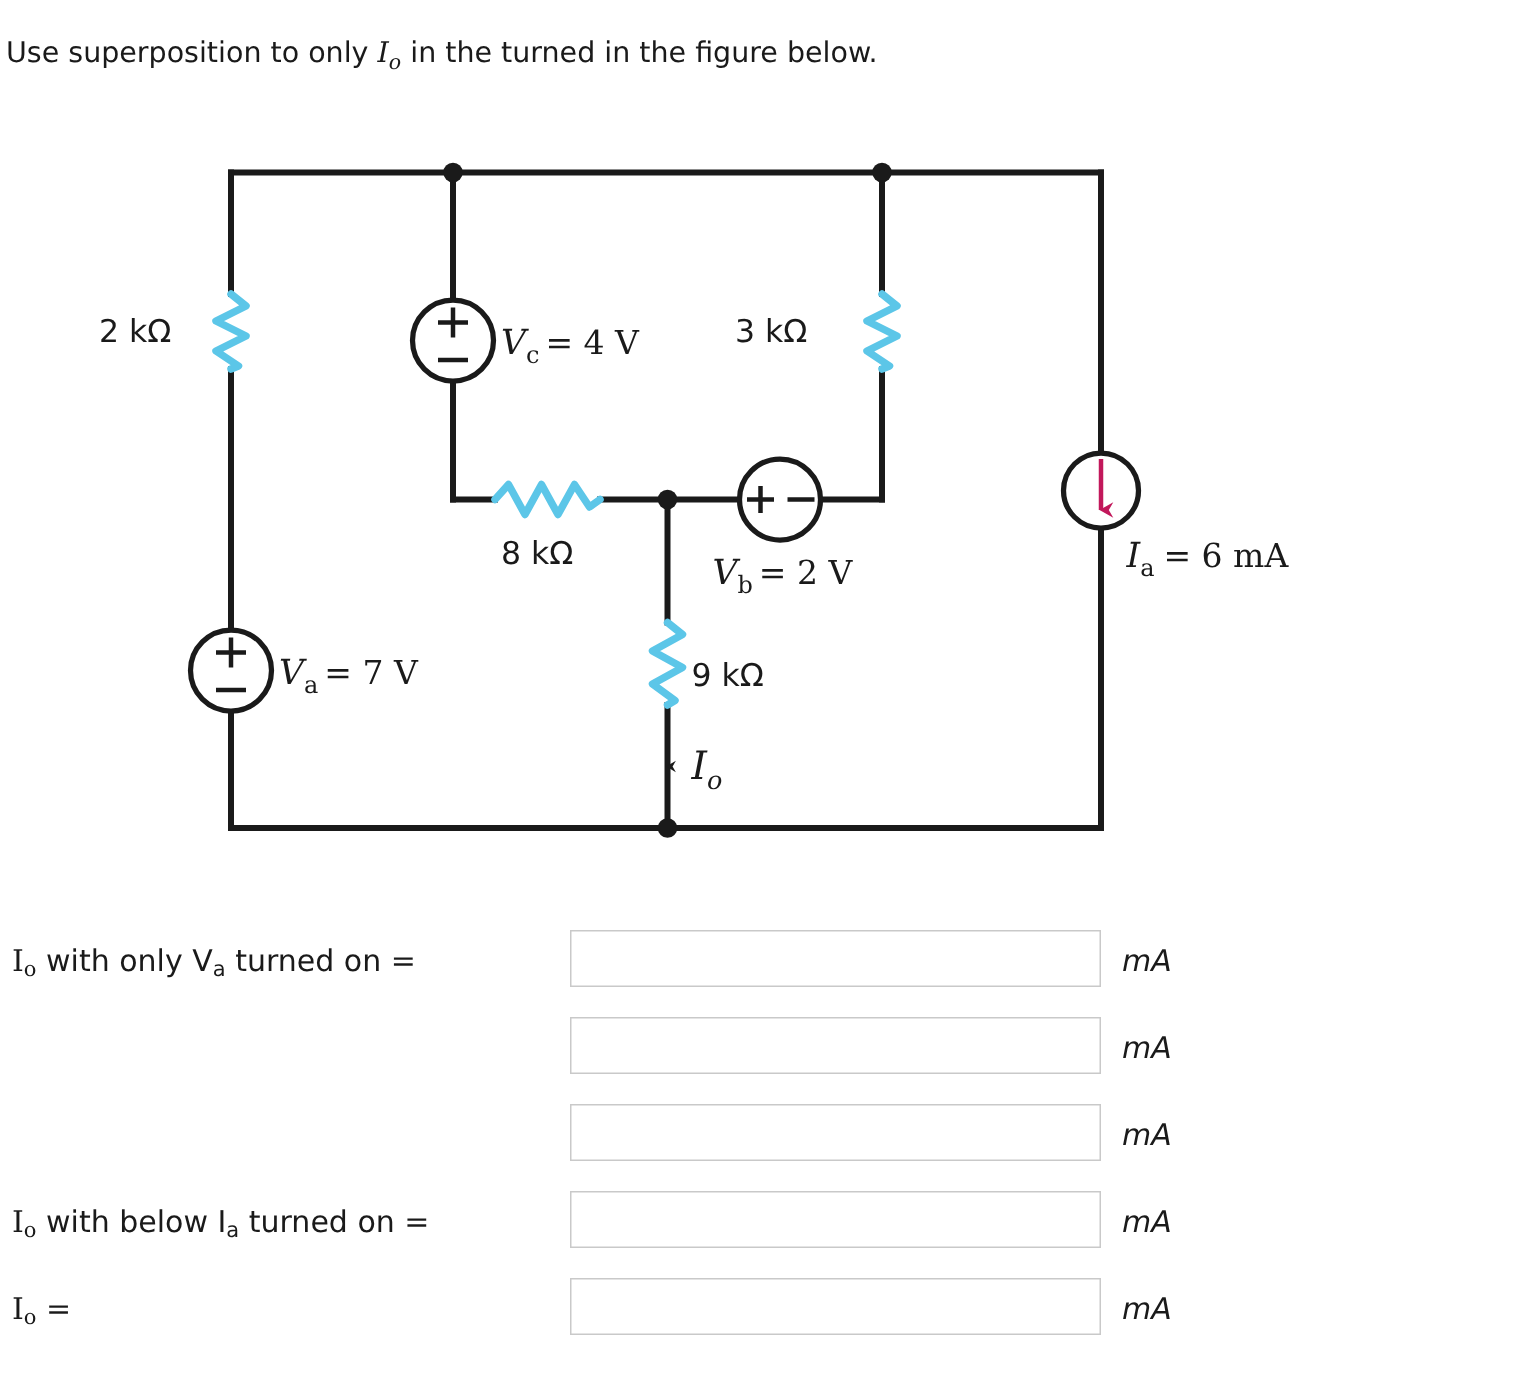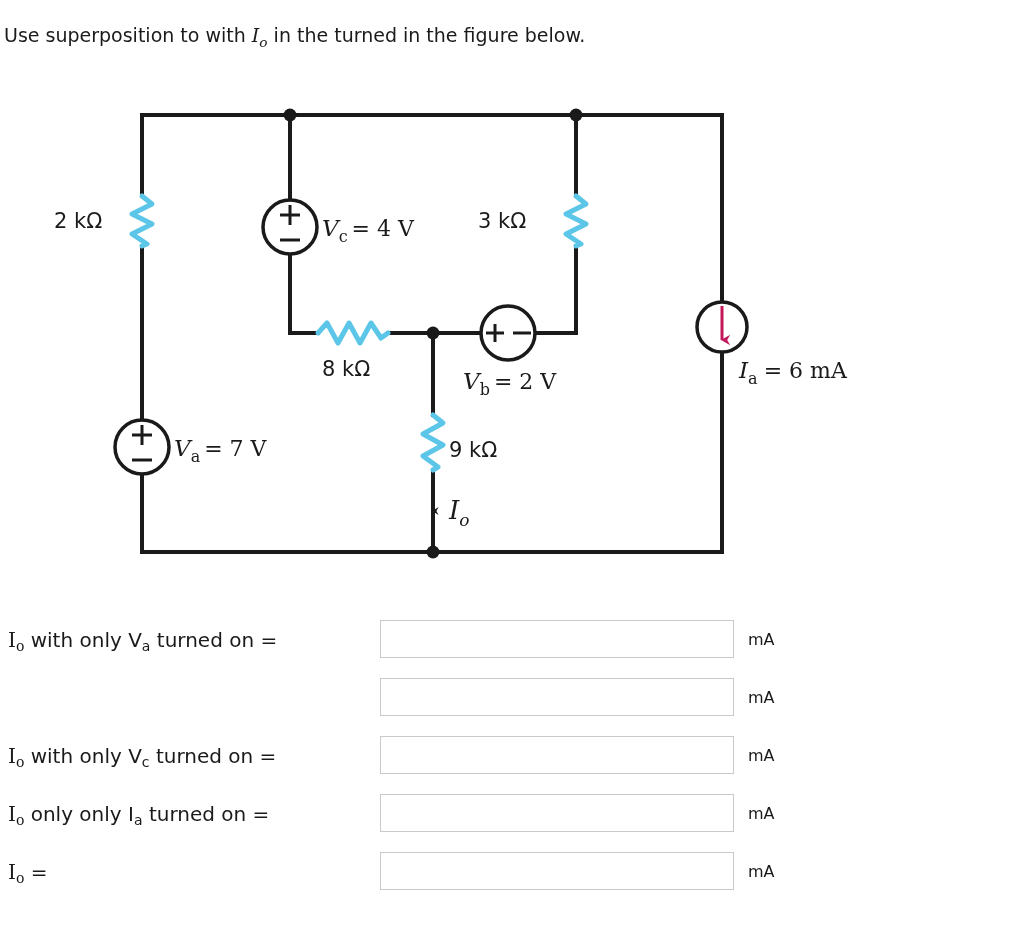--- a/index.html
+++ b/index.html
@@ -29,20 +29,21 @@
   .ital { font-style: italic; font-family: "DejaVu Serif", "Liberation Serif", serif; }
   .ital sub { font-style: italic; font-size: 0.72em; }
 
   
   #figure {
     position: absolute;
     left: 0;
     top: 88px;
     width: 920px;
     height: 500px;
+    padding-left: 12px;
   }
   #figure svg { display: block; }
 
   
   #answers {
     position: absolute;
     left: 0;
     top: 612px;
     width: 1024px;
   }
@@ -81,29 +82,30 @@
     padding: 2px 6px;
     font-family: "DejaVu Sans", "Liberation Sans", sans-serif;
     color: #111;
     outline: none;
     border-radius: 0;
   }
   .ans-unit {
     position: absolute;
     left: 748px;
     top: 14px;
-    font-size: 16px;
+    font-size: 20px;
     line-height: 28px;
     color: #1a1a1a;
+    font-style: italic;
   }
 </style>
 </head>
 <body>
 
-<div id="prompt"><span>Use superposition to with </span><span class="ital"><span>I</span><sub>o</sub></span><span> in the turned in the figure below.</span></div>
+<div id="prompt"><span>Use superposition to only </span><span class="ital"><span>I</span><sub>o</sub></span><span> in the turned in the figure below.</span></div>
 
 <div id="figure">
 <svg width="1024" height="500" viewBox="0 0 1024 500" xmlns="http://www.w3.org/2000/svg">
   <defs>
     <marker id="arrowDark" markerWidth="9" markerHeight="9" refX="4.5" refY="7.6" orient="auto" markerUnits="userSpaceOnUse">
       <path d="M0.6,2 L4.5,8.4 L8.4,2 L4.5,4.2 Z" fill="#1a1a1a"></path>
     </marker>
     <marker id="arrowPink" markerWidth="12" markerHeight="12" refX="6" refY="10.4" orient="auto" markerUnits="userSpaceOnUse">
       <path d="M0.8,2.2 L6,11.4 L11.2,2.2 L6,5.2 Z" fill="#c2185b"></path>
     </marker>
@@ -225,27 +227,26 @@
     <input class="ans-input" type="text" value="" style="">
     <div class="ans-unit">mA</div>
   </div>
 
   <div class="ans-row">
     <input class="ans-input" type="text" value="" style="">
     <div class="ans-unit">mA</div>
   </div>
 
   <div class="ans-row">
-    <div class="ans-label"><span class="serifi">I</span><sub class="serifi">o</sub><span> with only V</span><sub>c</sub><span> turned on =</span></div>
-    <input class="ans-input" type="text" value="" style="">
-    <div class="ans-unit">mA</div>
-  </div>
-
-  <div class="ans-row">
-    <div class="ans-label"><span class="serifi">I</span><sub class="serifi">o</sub><span> only only I</span><sub>a</sub><span> turned on =</span></div>
+    <input class="ans-input" type="text" value="" style="">
+    <div class="ans-unit">mA</div>
+  </div>
+
+  <div class="ans-row">
+    <div class="ans-label"><span class="serifi">I</span><sub class="serifi">o</sub><span> with below I</span><sub>a</sub><span> turned on =</span></div>
     <input class="ans-input" type="text" value="" style="">
     <div class="ans-unit">mA</div>
   </div>
 
   <div class="ans-row">
     <div class="ans-label"><span class="serifi">I</span><sub class="serifi">o</sub><span> =</span></div>
     <input class="ans-input" type="text" value="" style="">
     <div class="ans-unit">mA</div>
   </div>
 

